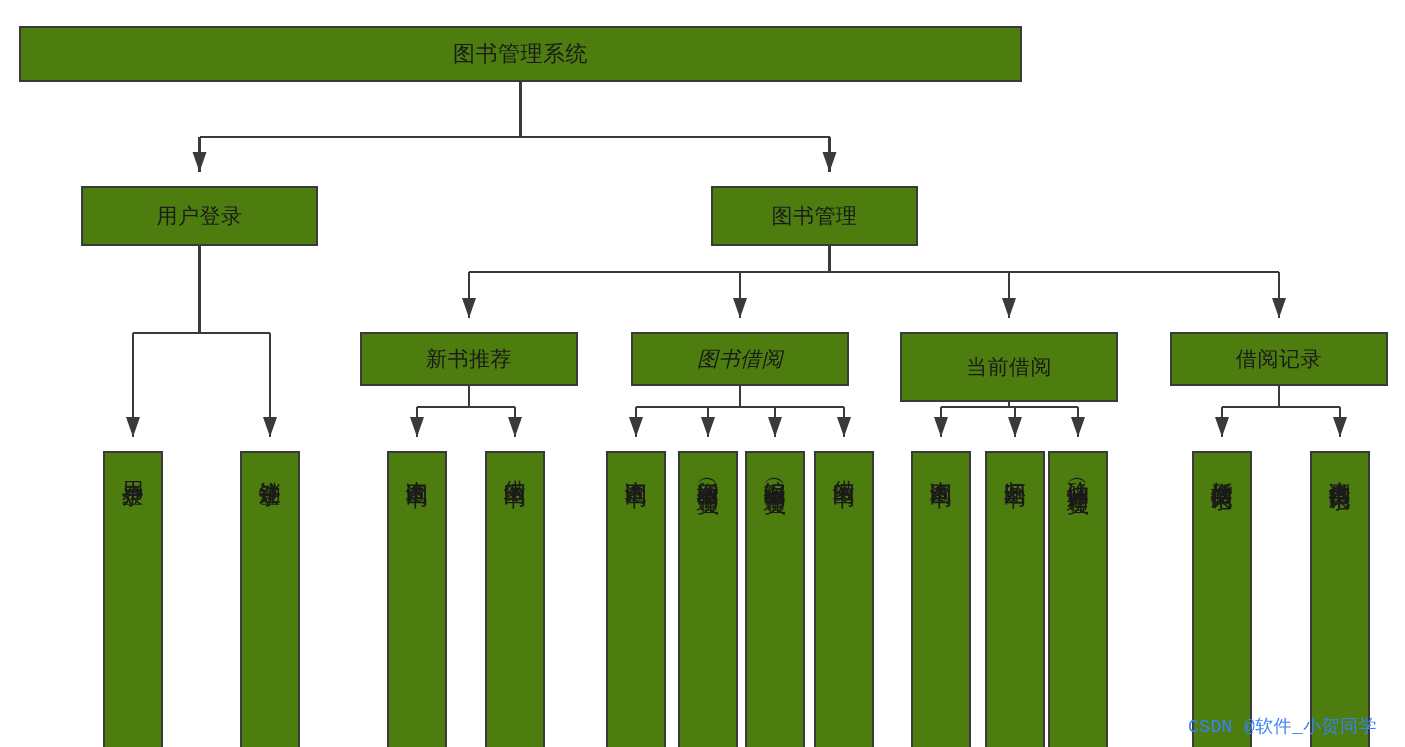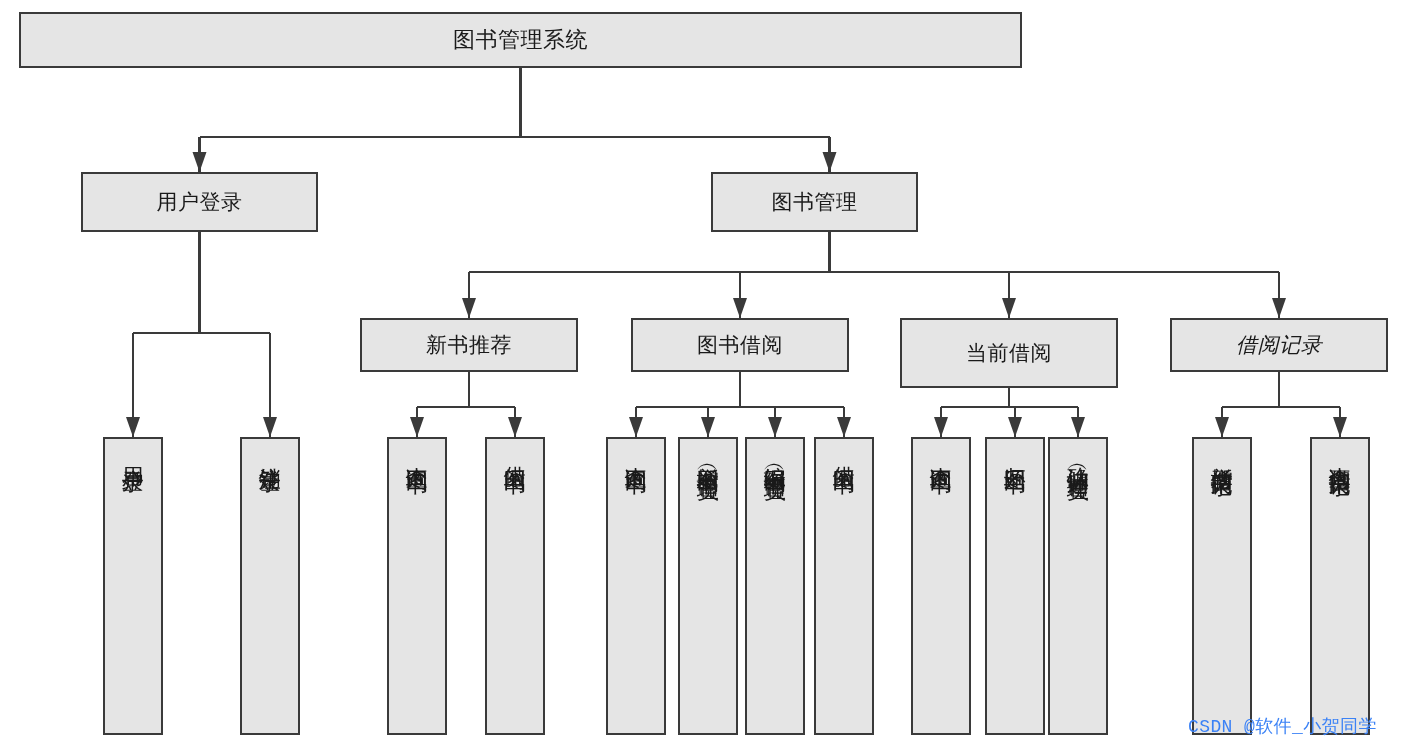--- a/index.html
+++ b/index.html
@@ -22,25 +22,26 @@
     left: 0;
     top: 0;
     width: 1405px;
     height: 747px;
     pointer-events: none;
   }
   .node {
     position: absolute;
     box-sizing: border-box;
     border: 2.4px solid #3a3a3a;
-    background: #e5e5e5;
+    background: #4d7c0f;
     display: flex;
     align-items: center;
     justify-content: center;
     color: #1a1a1a;
+    margin-top: 14px;
   }
   .node-label {
     display: block;
     text-align: center;
     line-height: 1.18;
     white-space: nowrap;
   }
   .node.horiz .node-label {
     font-size: 21px;
     letter-spacing: 0.5px;
@@ -137,27 +138,27 @@
       </div>
       <div class="node horiz" style="left: 81px; top: 172px; width: 237px; height: 60px;">
         <span class="node-label">用户登录</span>
       </div>
       <div class="node horiz" style="left: 711px; top: 172px; width: 207px; height: 60px;">
         <span class="node-label">图书管理</span>
       </div>
       <div class="node horiz" style="left: 360px; top: 318px; width: 218px; height: 54px;">
         <span class="node-label">新书推荐</span>
       </div>
-      <div class="node horiz" style="left: 631px; top: 318px; width: 218px; height: 54px;">
+      <div class="node horiz" style="left: 631px; top: 318px; width: 218px; height: 54px; font-style: italic;">
         <span class="node-label">图书借阅</span>
       </div>
       <div class="node horiz" style="left: 900px; top: 318px; width: 218px; height: 70px;">
         <span class="node-label">当前借阅</span>
       </div>
-      <div class="node horiz" style="left: 1170px; top: 318px; width: 218px; height: 54px; font-style: italic;">
+      <div class="node horiz" style="left: 1170px; top: 318px; width: 218px; height: 54px;">
         <span class="node-label">借阅记录</span>
       </div>
       <div class="node vert" style="left: 103px; top: 437px; width: 60px; height: 298px;">
         <span class="node-label">用户登录</span>
       </div>
       <div class="node vert" style="left: 240px; top: 437px; width: 60px; height: 298px;">
         <span class="node-label">注销登录</span>
       </div>
       <div class="node vert" style="left: 387px; top: 437px; width: 60px; height: 298px;">
         <span class="node-label">查询图书</span>

